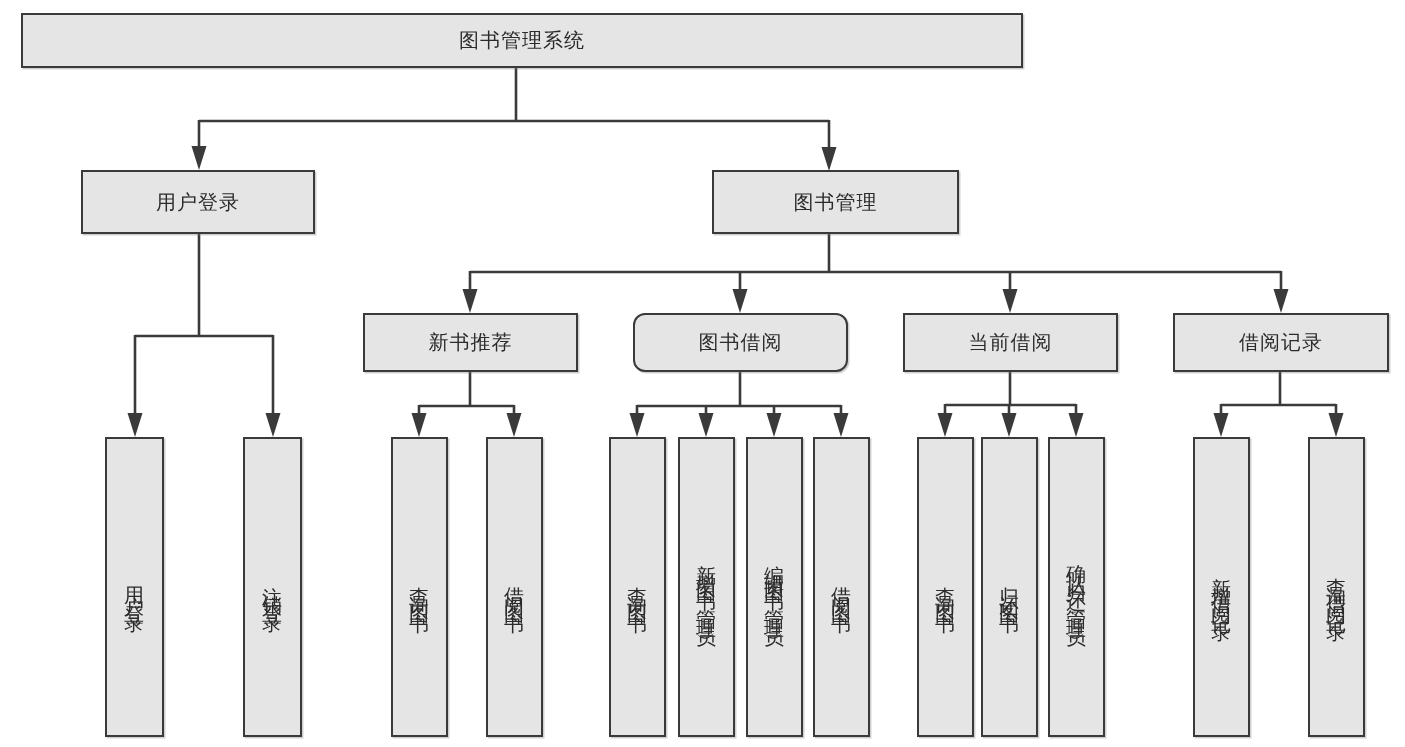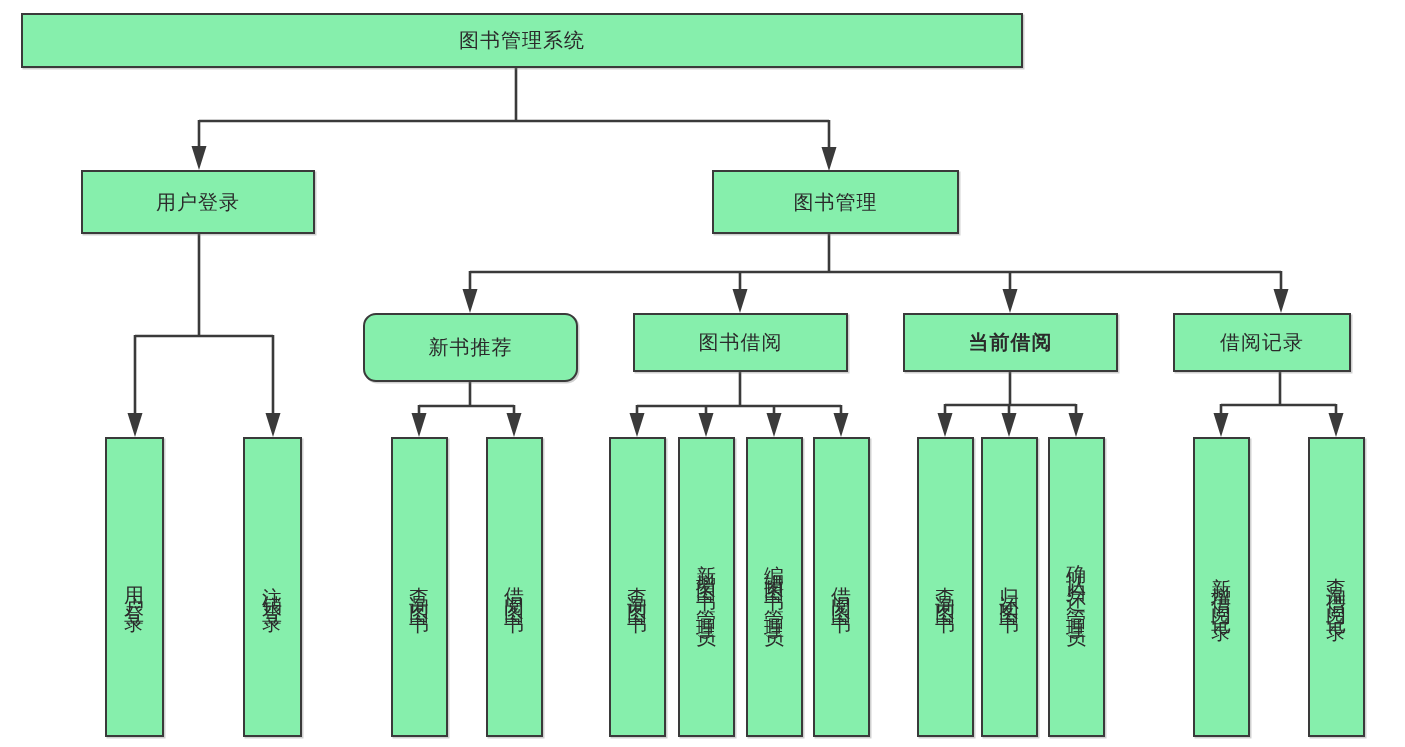--- a/index.html
+++ b/index.html
@@ -10,21 +10,21 @@
     overflow:hidden;
   }
   .canvas{position:relative;width:1405px;height:747px;background:var(--background,#fff);}
   .wires{position:absolute;left:0;top:0;width:1405px;height:747px;}
   .c{stroke:var(--line,#3a3a3a);stroke-width:2.6;fill:none;}
   .a{fill:var(--line,#3a3a3a);stroke:none;}
   .node{
     position:absolute;
     box-sizing:border-box;
     border:2.5px solid var(--line,#3a3a3a);
-    background:#86efac;
+    background:#e5e5e5;
     box-shadow:1.5px 1.5px 0 rgba(120,120,120,.35);
     display:flex;align-items:center;justify-content:center;
     color:var(--text,#2b2b2b);
     font-size:20px;font-weight:500;
     letter-spacing:1px;
     text-align:center;
   }
   .leaf{
     writing-mode:vertical-rl;
     letter-spacing:9px;
@@ -86,30 +86,30 @@
     <span>图书管理系统</span>
   </div>
 
   <div class="node" style="left:81px;top:170px;width:234px;height:64px;">
     <span>用户登录</span>
   </div>
   <div class="node" style="left:712px;top:170px;width:247px;height:64px;">
     <span>图书管理</span>
   </div>
 
-  <div class="node" style="left:363px;top:313px;width:215px;height:69px;border-radius:13px;">
+  <div class="node" style="left:363px;top:313px;width:215px;height:59px;">
     <span>新书推荐</span>
   </div>
-  <div class="node" style="left:633px;top:313px;width:215px;height:59px;">
+  <div class="node" style="left:633px;top:313px;width:215px;height:59px;border-radius:12px;">
     <span>图书借阅</span>
   </div>
-  <div class="node" style="left:903px;top:313px;width:215px;height:59px;font-weight:bold;">
+  <div class="node" style="left:903px;top:313px;width:215px;height:59px;">
     <span>当前借阅</span>
   </div>
-  <div class="node" style="left:1173px;top:313px;width:178px;height:59px;">
+  <div class="node" style="left:1173px;top:313px;width:216px;height:59px;">
     <span>借阅记录</span>
   </div>
 
   <div class="node leaf" style="left:105px;top:437px;width:59px;height:300px;">
     <span>用户登录</span>
   </div>
   <div class="node leaf" style="left:243px;top:437px;width:59px;height:300px;">
     <span>注销登录</span>
   </div>
 

